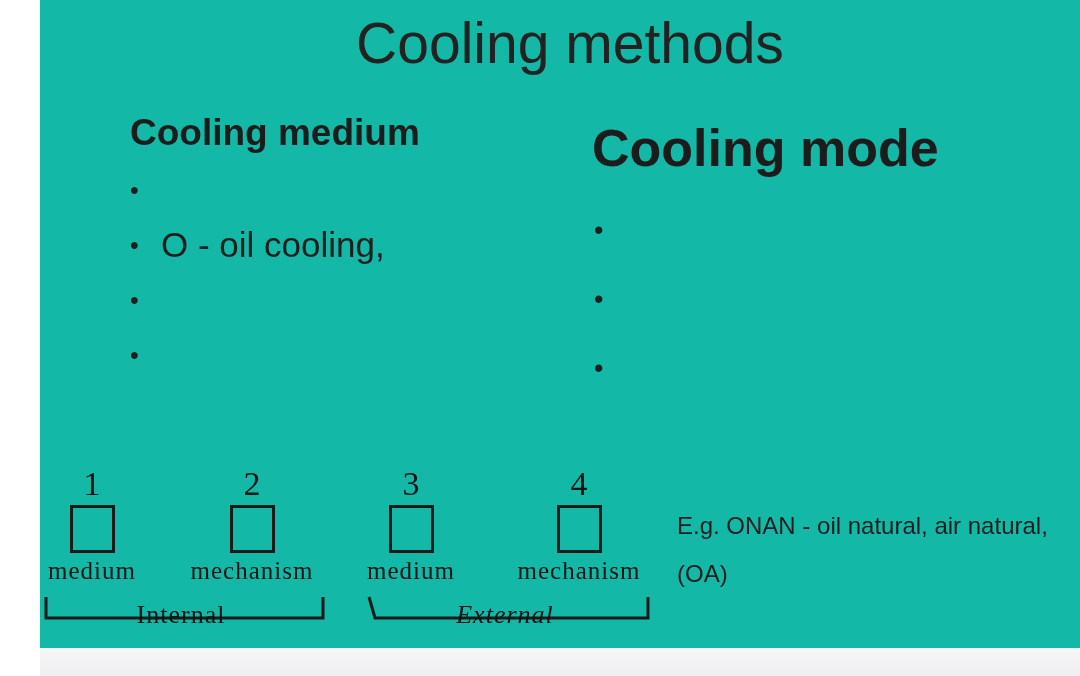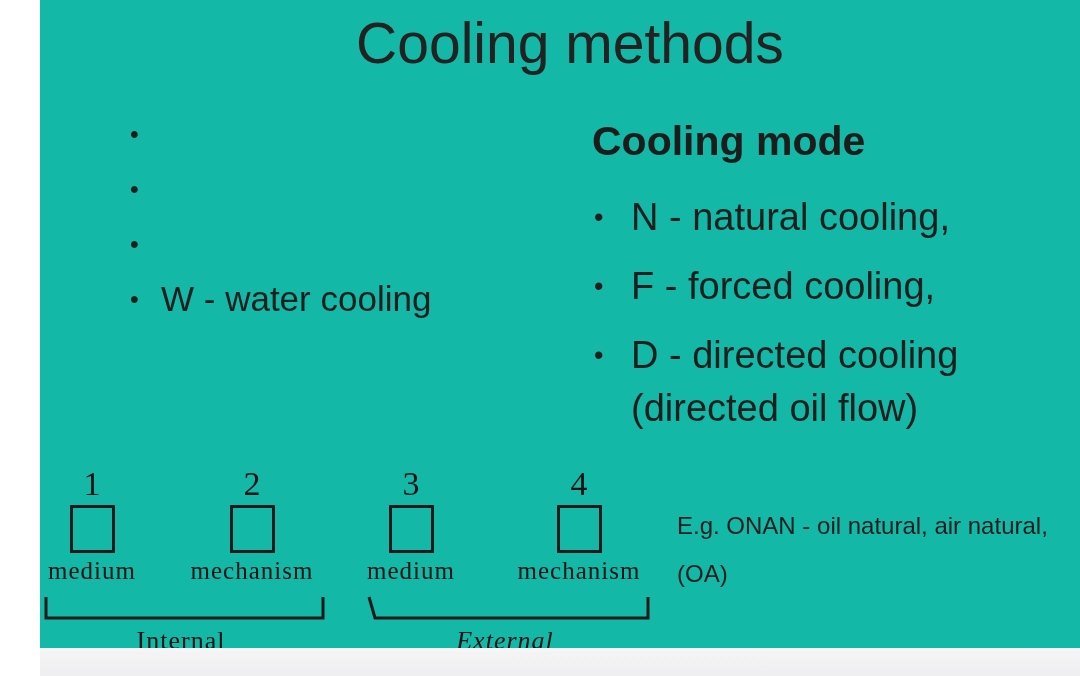--- a/index.html
+++ b/index.html
@@ -29,21 +29,21 @@
     margin: 0;
   }
 
   
   .col { position: absolute; }
   .col-left  { left: 88px;  top: 112px; width: 420px; }
   .col-right { left: 552px; top: 118px; width: 480px; }
 
   .col h2 { margin: 0; font-weight: 700; color: #1c1c1c; }
   .col-left h2  { font-size: 37px; margin-bottom: 14px; margin-left: 2px; }
-  .col-right h2 { font-size: 41px; margin-bottom: 26px; }
+  .col-right h2 { font-size: 52px; margin-bottom: 26px; }
 
   .col ul { list-style: none; margin: 0; padding: 0; }
   .col li { display: flex; align-items: flex-start; }
 
   .col-left li  { font-size: 35px; line-height: 44px; margin-bottom: 11px; }
   .col-right li { font-size: 38px; line-height: 53px; margin-bottom: 16px; }
 
   .bullet { flex: none; text-align: left; color: #1e1e1e; }
   .col-left  .bullet { width: 31px; font-size: 25px; line-height: 44px; padding-left: 2px; }
   .col-right .bullet { width: 37px; font-size: 27px; line-height: 53px; padding-left: 2px; }
@@ -80,21 +80,21 @@
   }
   .pos-label { font-size: 25px; line-height: 27px; margin-top: 4px; letter-spacing: 1px; }
 
   .bracket { position: absolute; top: 594px; }
   .bracket-internal { left: 4px; }
   .bracket-external { left: 325px; }
   .bracket svg { display: block; }
 
   .group-label {
     position: absolute;
-    top: 626px;
+    top: 600px;
     transform: translateX(-50%);
     font-size: 26px;
     letter-spacing: 1px;
   }
   .group-label-internal { left: 141px; }
   .group-label-external { left: 465px; font-style: italic; }
 
   
   .examples {
     position: absolute;
@@ -115,52 +115,49 @@
   }
 </style>
 </head>
 <body>
 
 <div class="slide">
 
   <h1 class="title">Cooling methods</h1>
 
   <section class="col col-left">
+    <h2>Cooling medium</h2>
     <ul>
       <li>
         <span class="bullet">•</span>
       </li>
       <li>
         <span class="bullet">•</span>
-      </li>
-      <li>
-        <span class="bullet">•</span>
-      </li>
-      <li>
-        <span class="bullet">•</span>
-        <span class="li-text">W - water cooling</span>
+        <span class="li-text">O - oil cooling,</span>
+      </li>
+      <li>
+        <span class="bullet">•</span>
+      </li>
+      <li>
+        <span class="bullet">•</span>
       </li>
     </ul>
   </section>
 
   <section class="col col-right">
     <h2>Cooling mode</h2>
     <ul>
       <li>
         <span class="bullet">•</span>
-        <span class="li-text">N - natural cooling,</span>
-      </li>
-      <li>
-        <span class="bullet">•</span>
-        <span class="li-text">F - forced cooling,</span>
-      </li>
-      <li>
-        <span class="bullet">•</span>
-        <span class="li-text">D - directed cooling
-(directed oil flow)</span>
+      </li>
+      <li>
+        <span class="bullet">•</span>
+      </li>
+      <li>
+        <span class="bullet">•</span>
       </li>
     </ul>
   </section>
 
   <div class="diagram">
 
     <div class="pos pos-1">
       <div class="pos-number">1</div>
       <div class="pos-box"></div>
       <div class="pos-label">medium</div>

